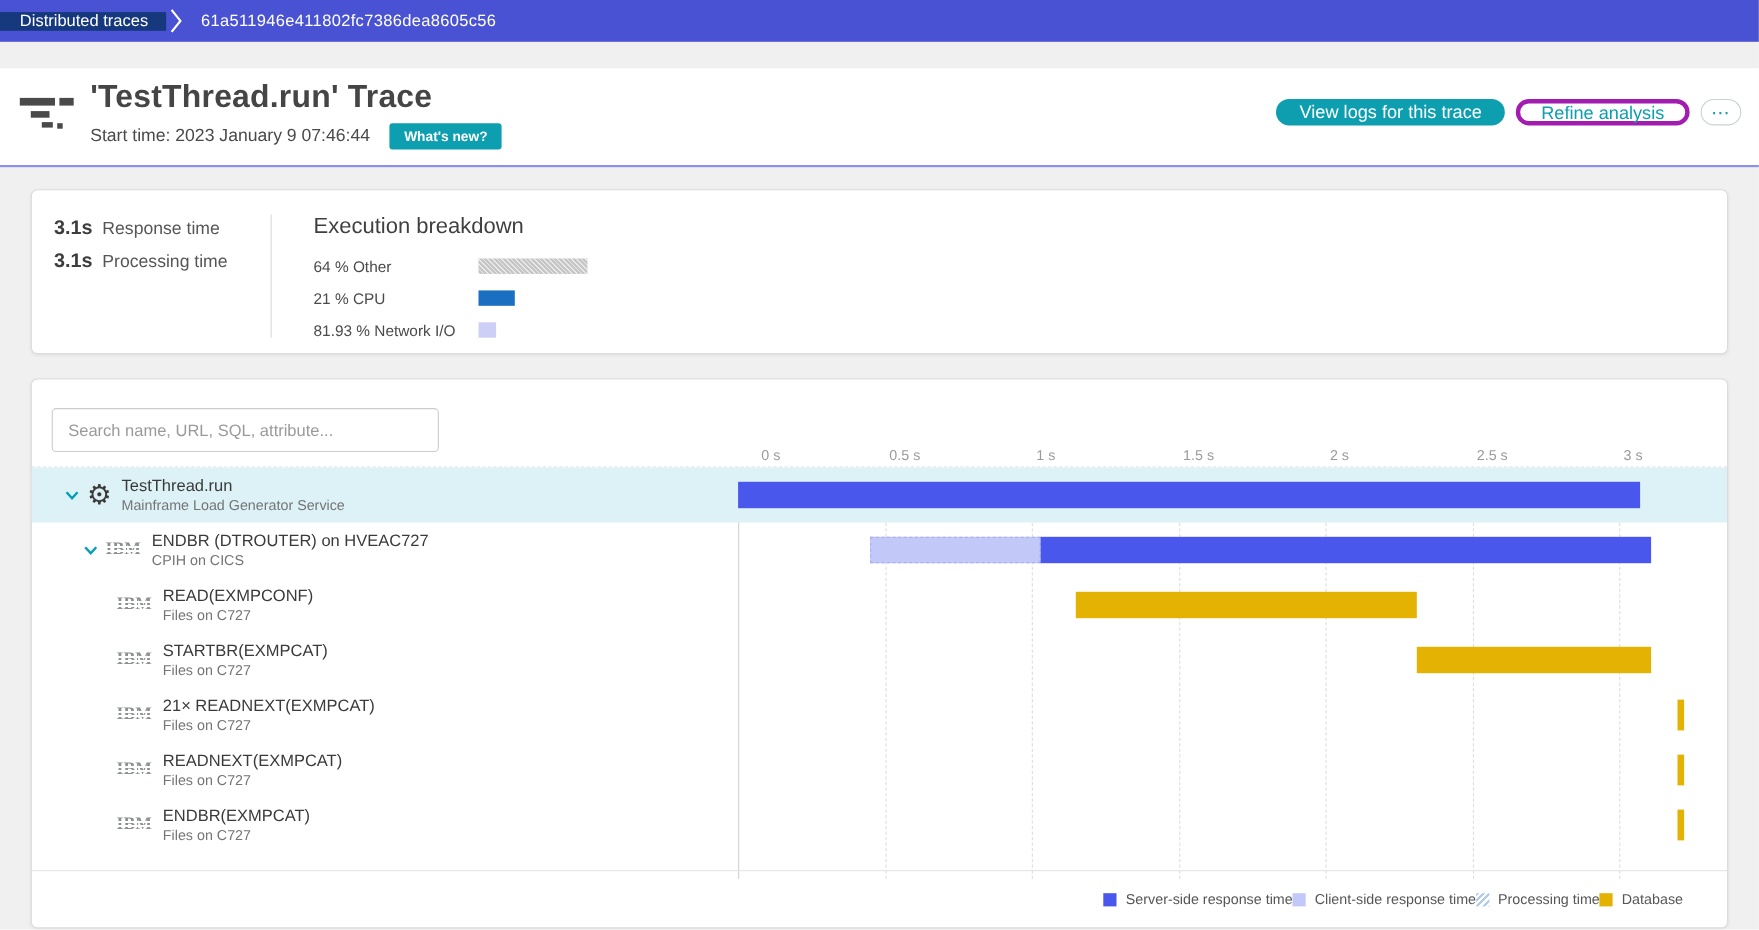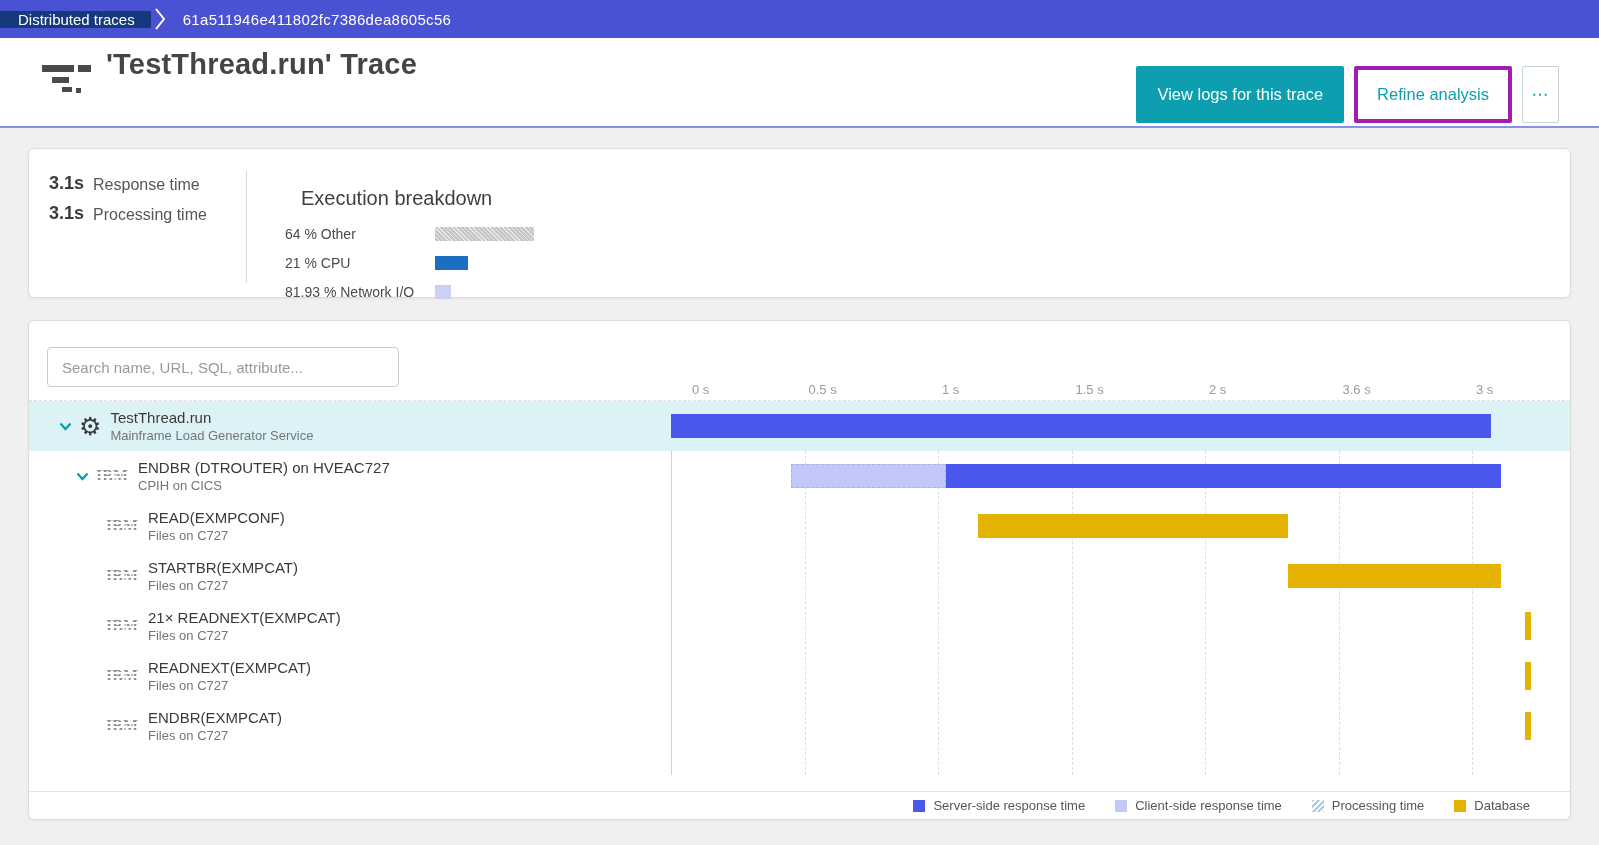--- a/index.html
+++ b/index.html
@@ -12,52 +12,52 @@
   }
 
   
   .topbar { height:38px; display:flex; align-items:center; background:var(--c-indigo); color:#fff; font-size:15px; }
   .crumb-first { background:var(--c-navy); display:flex; align-items:center; padding:0 16px 0 18px; }
   .crumb-sep { display:flex; align-items:center; margin:0 4px 0 2px; }
   .crumb-sep svg { display:block; }
   .crumb-id { display:flex; align-items:center; padding-left:12px; letter-spacing:.3px; }
 
   
-  .header { height:90px; background:#fff; border-bottom:2px solid #8a8fe8; display:flex; padding:0 40px; }
+  .header { height:90px; background:#fff; border-bottom:2px solid #8a8fe8; display:flex; padding:0 16px;margin-top:24px; }
   .trace-icon { position:relative; width:56px; height:48px; margin-top:14px; flex:0 0 auto; }
   .trace-icon i { position:absolute; background:#4a4a4a; }
   .ti-b1 { left:2px;  top:13px; width:32px; height:7px; }
   .ti-b2 { left:38px; top:13px; width:13px; height:7px; }
   .ti-b3 { left:12px; top:25px; width:17px; height:6px; }
   .ti-b4 { left:22px; top:35px; width:10px; height:5px; }
   .ti-b5 { left:36px; top:36px; width:5px;  height:5px; }
   .header-left { margin-left:10px; }
   .page-title { margin:10px 0 0 0; font-size:29px; font-weight:700; color:#454545; letter-spacing:.2px; }
   .sub-row { display:flex; align-items:center; margin-top:7px; }
   .start-time { font-size:16px; color:#4a4a4a; }
   .badge { background:var(--c-teal); color:#fff; font-size:12.5px; font-weight:bold; padding:5px 13px; border-radius:3px; margin-left:18px; cursor:pointer; }
   .header-actions { margin-left:auto; margin-top:28px; display:flex; gap:10px; align-items:flex-start; }
-  .btn { font-family:inherit; font-size:16.5px; border-radius:2px; cursor:pointer; height:57px; }
+  .btn { font-family:inherit; font-size:16.5px; border-radius:12px; cursor:pointer; height:24px; }
   .btn-primary { background:var(--c-teal); color:#fff; border:none; padding:0 21px; }
   .btn-outline { background:#fff; color:var(--c-teal); border:4px solid #a21caf; padding:0 19px; }
   .btn-more { background:#fff; color:var(--c-teal); border:1px solid #c7d2d8; width:37px; font-size:17px; letter-spacing:1px; }
 
   
   .main { padding:20px 28px 0 28px; }
   .card { background:#fff; border:1px solid #dcdcdc; border-radius:6px; box-shadow:0 1px 3px rgba(0,0,0,.05); }
 
   
   .card-summary { height:150px; margin-bottom:22px; display:flex; padding:22px 0 0 20px; }
   .metrics { width:197px; padding-top:2px; }
   .metric { display:flex; align-items:flex-end; margin-bottom:9px; }
   .metric .v { font-size:18px; font-weight:bold; color:#3d3d3d; margin-right:9px; }
   .metric .l { font-size:16px; color:#565656; }
   .v-divider { border-left:1px solid #d9d9d9; height:112px; }
   .breakdown { margin-left:38px; }
-  .breakdown-title { font-size:20px; color:#3f3f3f; margin:16px; font-weight:400; }
+  .breakdown-title { font-size:20px; color:#3f3f3f; margin:0; font-weight:400; }
   .bd-items { margin-top:16px; }
   .bd-row { display:flex; align-items:center; margin-bottom:13px; }
   .bd-label { width:150px; font-size:14px; color:#4a4a4a; }
   .bd-bar { height:14px; }
   .bd-other { background-color:#c6c6c6;
               background-image:repeating-linear-gradient(45deg, rgba(255,255,255,.6) 0 1px, transparent 1px 3px); }
   .bd-cpu { background:var(--c-cpu); }
   .bd-network { background:var(--c-network); }
 
   
@@ -82,22 +82,22 @@
               background:repeating-linear-gradient(to bottom, transparent 0 2px, #fff 2px 4px); }
   .tlabels { min-width:0; }
   .t-name { font-size:15px; color:#3a3a3a; line-height:19px; white-space:nowrap; }
   .t-svc  { font-size:13px; color:#757575; line-height:17px; white-space:nowrap; }
   .chart-cell { flex:1; position:relative; }
   .bar { position:absolute; top:13px; height:24px; cursor:pointer; }
   .bar-server { background:var(--c-server); }
   .bar-client { background:var(--c-client); border:1px dashed #a7b1f3; }
   .bar-database { background:var(--c-database); }
   .bar-mini { top:11px; height:28px; }
-  .wf-legend { position:absolute; left:0; right:0; bottom:0; height:28px; border-top:1px solid #e4e4e4;
-               display:flex; justify-content:flex-end; gap:30px; padding-right:40px; }
+  .wf-legend { position:absolute; left:0; right:0; bottom:0; height:52px; border-top:1px solid #e4e4e4;
+               display:flex; justify-content:flex-end; padding-right:40px; }
   .lg-item { display:flex; align-items:center; font-size:13px; color:#565656; }
   .sw { width:12px; height:12px; margin-right:8px; flex:0 0 auto; }
   .sw-server { background:var(--c-server); }
   .sw-client { background:var(--c-client); }
   .sw-processing { background:repeating-linear-gradient(135deg, #aecbec 0 2px, #ffffff 2px 4px); }
   .sw-database { background:var(--c-database); }
 </style>
 </head>
 <body>
 
@@ -118,20 +118,24 @@
 <div class="header">
   <div class="trace-icon">
     <i class="ti-b1"></i>
       <i class="ti-b2"></i>
       <i class="ti-b3"></i>
       <i class="ti-b4"></i>
       <i class="ti-b5"></i>
   </div>
   <div class="header-left">
     <h1 class="page-title">'TestThread.run' Trace</h1>
+    <div class="sub-row">
+      <span class="start-time">Start time: 2023 January 9 07:46:44</span>
+      <span class="badge">What's new?</span>
+    </div>
   </div>
   <div class="header-actions">
     <button class="btn btn-primary">View logs for this trace</button>
     <button class="btn btn-outline">Refine analysis</button>
     <button class="btn btn-more">⋯</button>
   </div>
 </div>
 
 <div class="main">
   <div class="card card-summary">
@@ -166,21 +170,21 @@
   </div>
 
   <div class="card card-wf">
     <input class="wf-search" type="text" placeholder="Search name, URL, SQL, attribute..." style="">
     <div class="wf-axis" id="wf-axis">
         <span class="wf-tick" style="left: 663px;">0 s</span>
         <span class="wf-tick" style="left: 779.5px;">0.5 s</span>
         <span class="wf-tick" style="left: 913px;">1 s</span>
         <span class="wf-tick" style="left: 1046.5px;">1.5 s</span>
         <span class="wf-tick" style="left: 1180px;">2 s</span>
-        <span class="wf-tick" style="left: 1313.5px;">3.6 s</span>
+        <span class="wf-tick" style="left: 1313.5px;">2.5 s</span>
         <span class="wf-tick" style="left: 1447px;">3 s</span>
       </div>
     <div class="gridlines" id="gridlines">
         <div class="gl zero" style="left: 0px;"></div>
         <div class="gl" style="left: 133.5px;"></div>
         <div class="gl" style="left: 267px;"></div>
         <div class="gl" style="left: 400.5px;"></div>
         <div class="gl" style="left: 534px;"></div>
         <div class="gl" style="left: 667.5px;"></div>
         <div class="gl" style="left: 801px;"></div>

